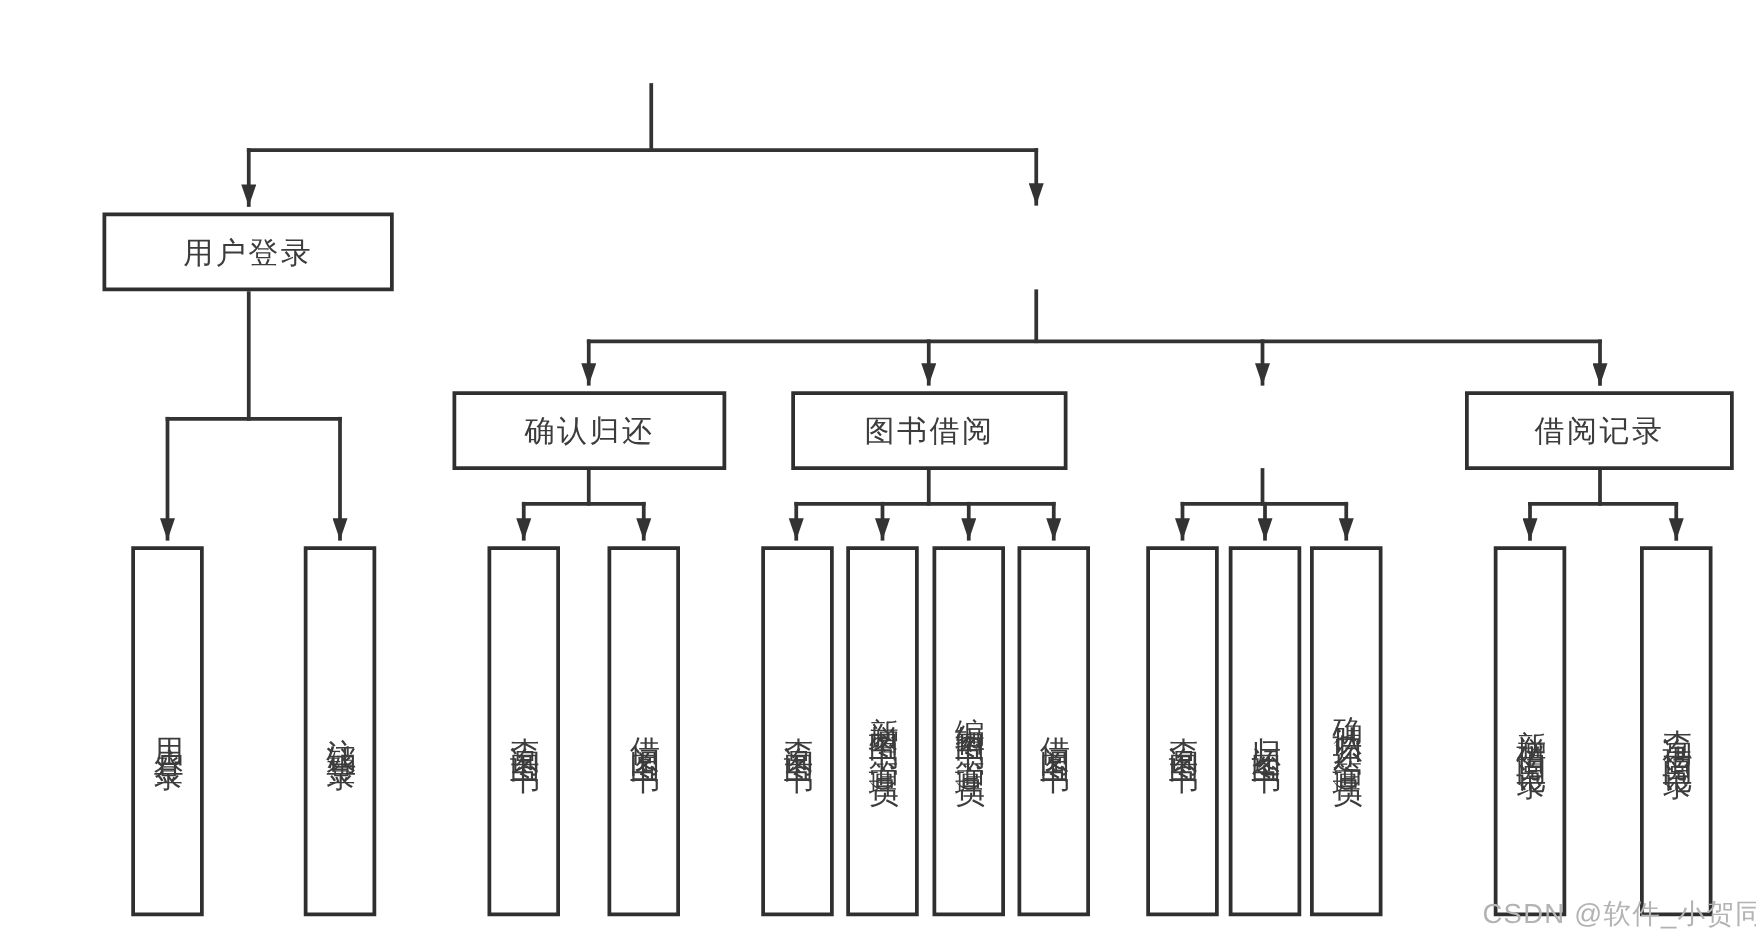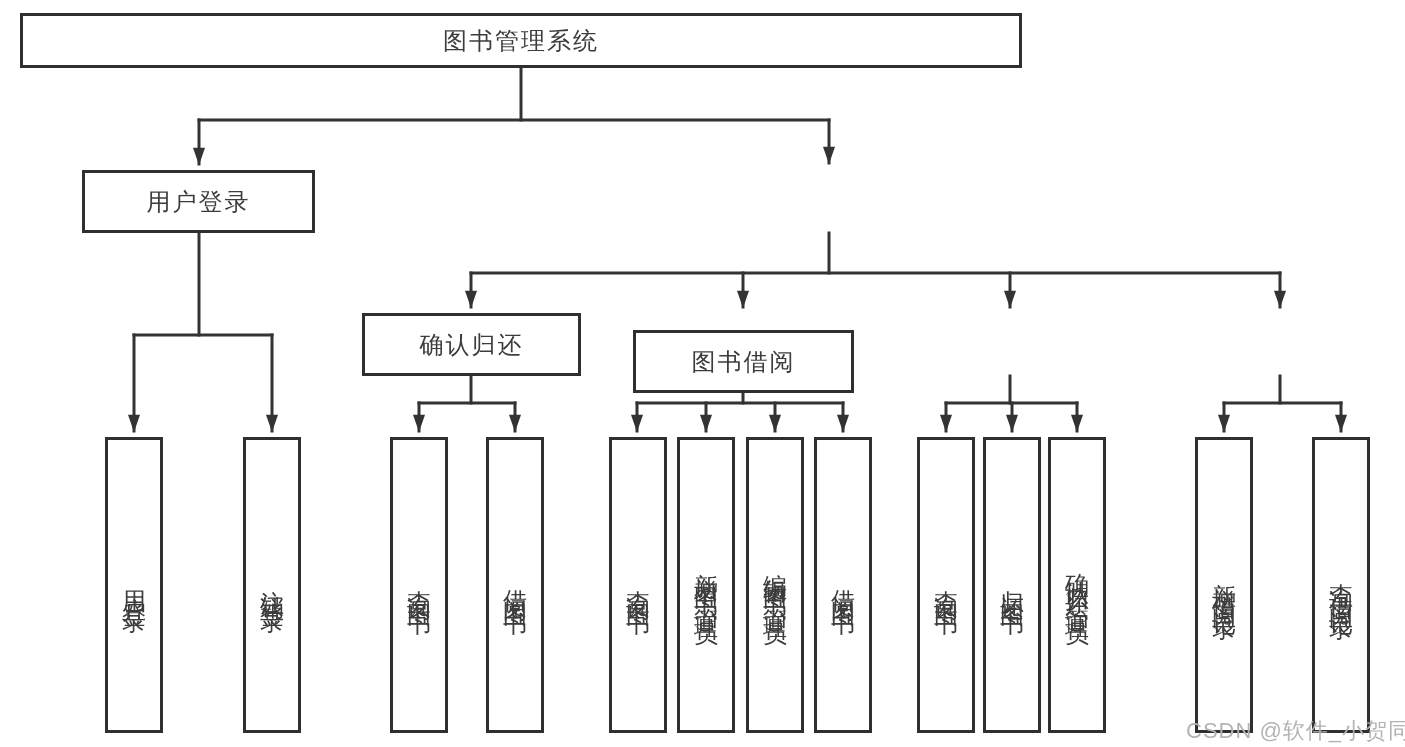--- a/index.html
+++ b/index.html
@@ -71,33 +71,33 @@
       <path d="M1012 403 V431" marker-end="url(#ah)"></path>
       <path d="M1077 403 V431" marker-end="url(#ah)"></path>
 
       <path d="M1280 376 V403"></path>
       <path d="M1224 403 H1341"></path>
       <path d="M1224 403 V431" marker-end="url(#ah)"></path>
       <path d="M1341 403 V431" marker-end="url(#ah)"></path>
     </g>
   </svg>
 
-  <div class="node hbox" style="left:20px;top:13px;width:1002px;height:55px;">
-    <span class="lbl">图书管理系统</span>
-  </div>
 
   <div class="node hbox" style="left:82px;top:170px;width:233px;height:63px;">
     <span class="lbl">用户登录</span>
   </div>
 
   <div class="node hbox" style="left:362px;top:313px;width:219px;height:63px;">
     <span class="lbl">确认归还</span>
   </div>
-  <div class="node hbox" style="left:633px;top:313px;width:221px;height:63px;margin-top:17px;">
+  <div class="node hbox" style="left:633px;top:313px;width:221px;height:63px;">
     <span class="lbl">图书借阅</span>
+  </div>
+  <div class="node hbox" style="left:1172px;top:313px;width:215px;height:63px;">
+    <span class="lbl">借阅记录</span>
   </div>
 
   <div class="node vbox" style="left:105px;top:437px;width:58px;height:296px;">
     <span class="lbl">用户登录</span>
   </div>
   <div class="node vbox" style="left:243px;top:437px;width:58px;height:296px;">
     <span class="lbl">注销登录</span>
   </div>
 
   <div class="node vbox" style="left:390px;top:437px;width:58px;height:296px;">

